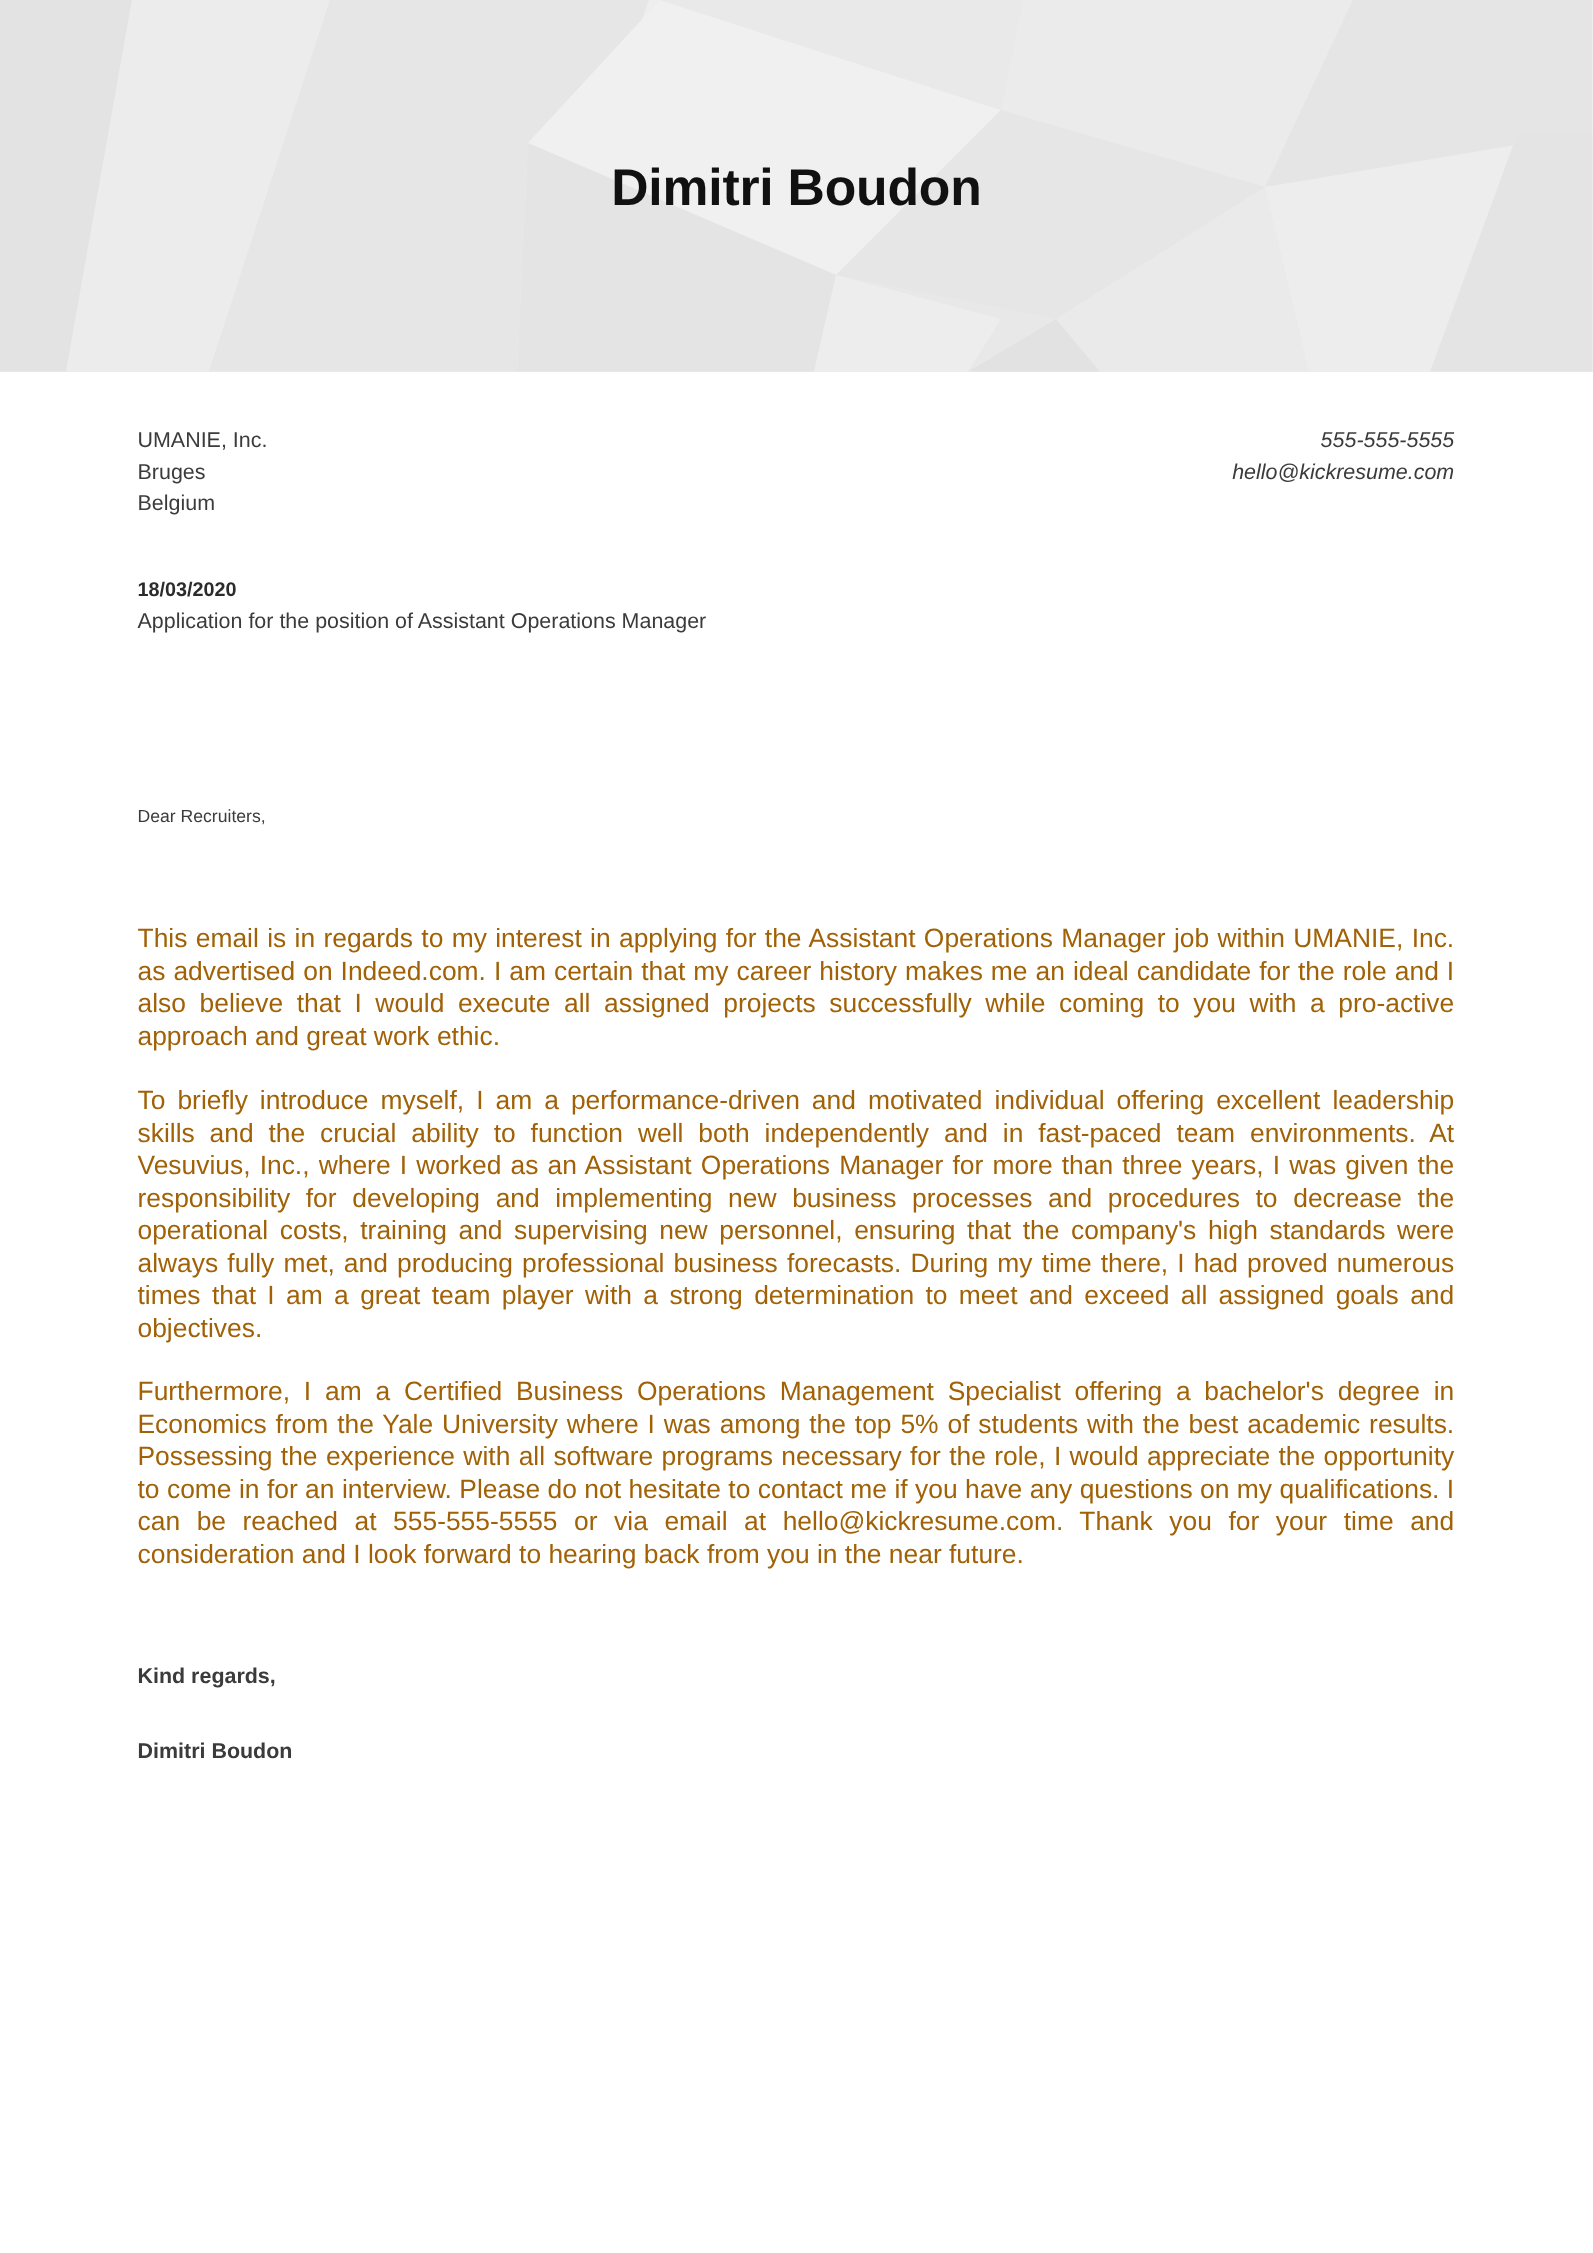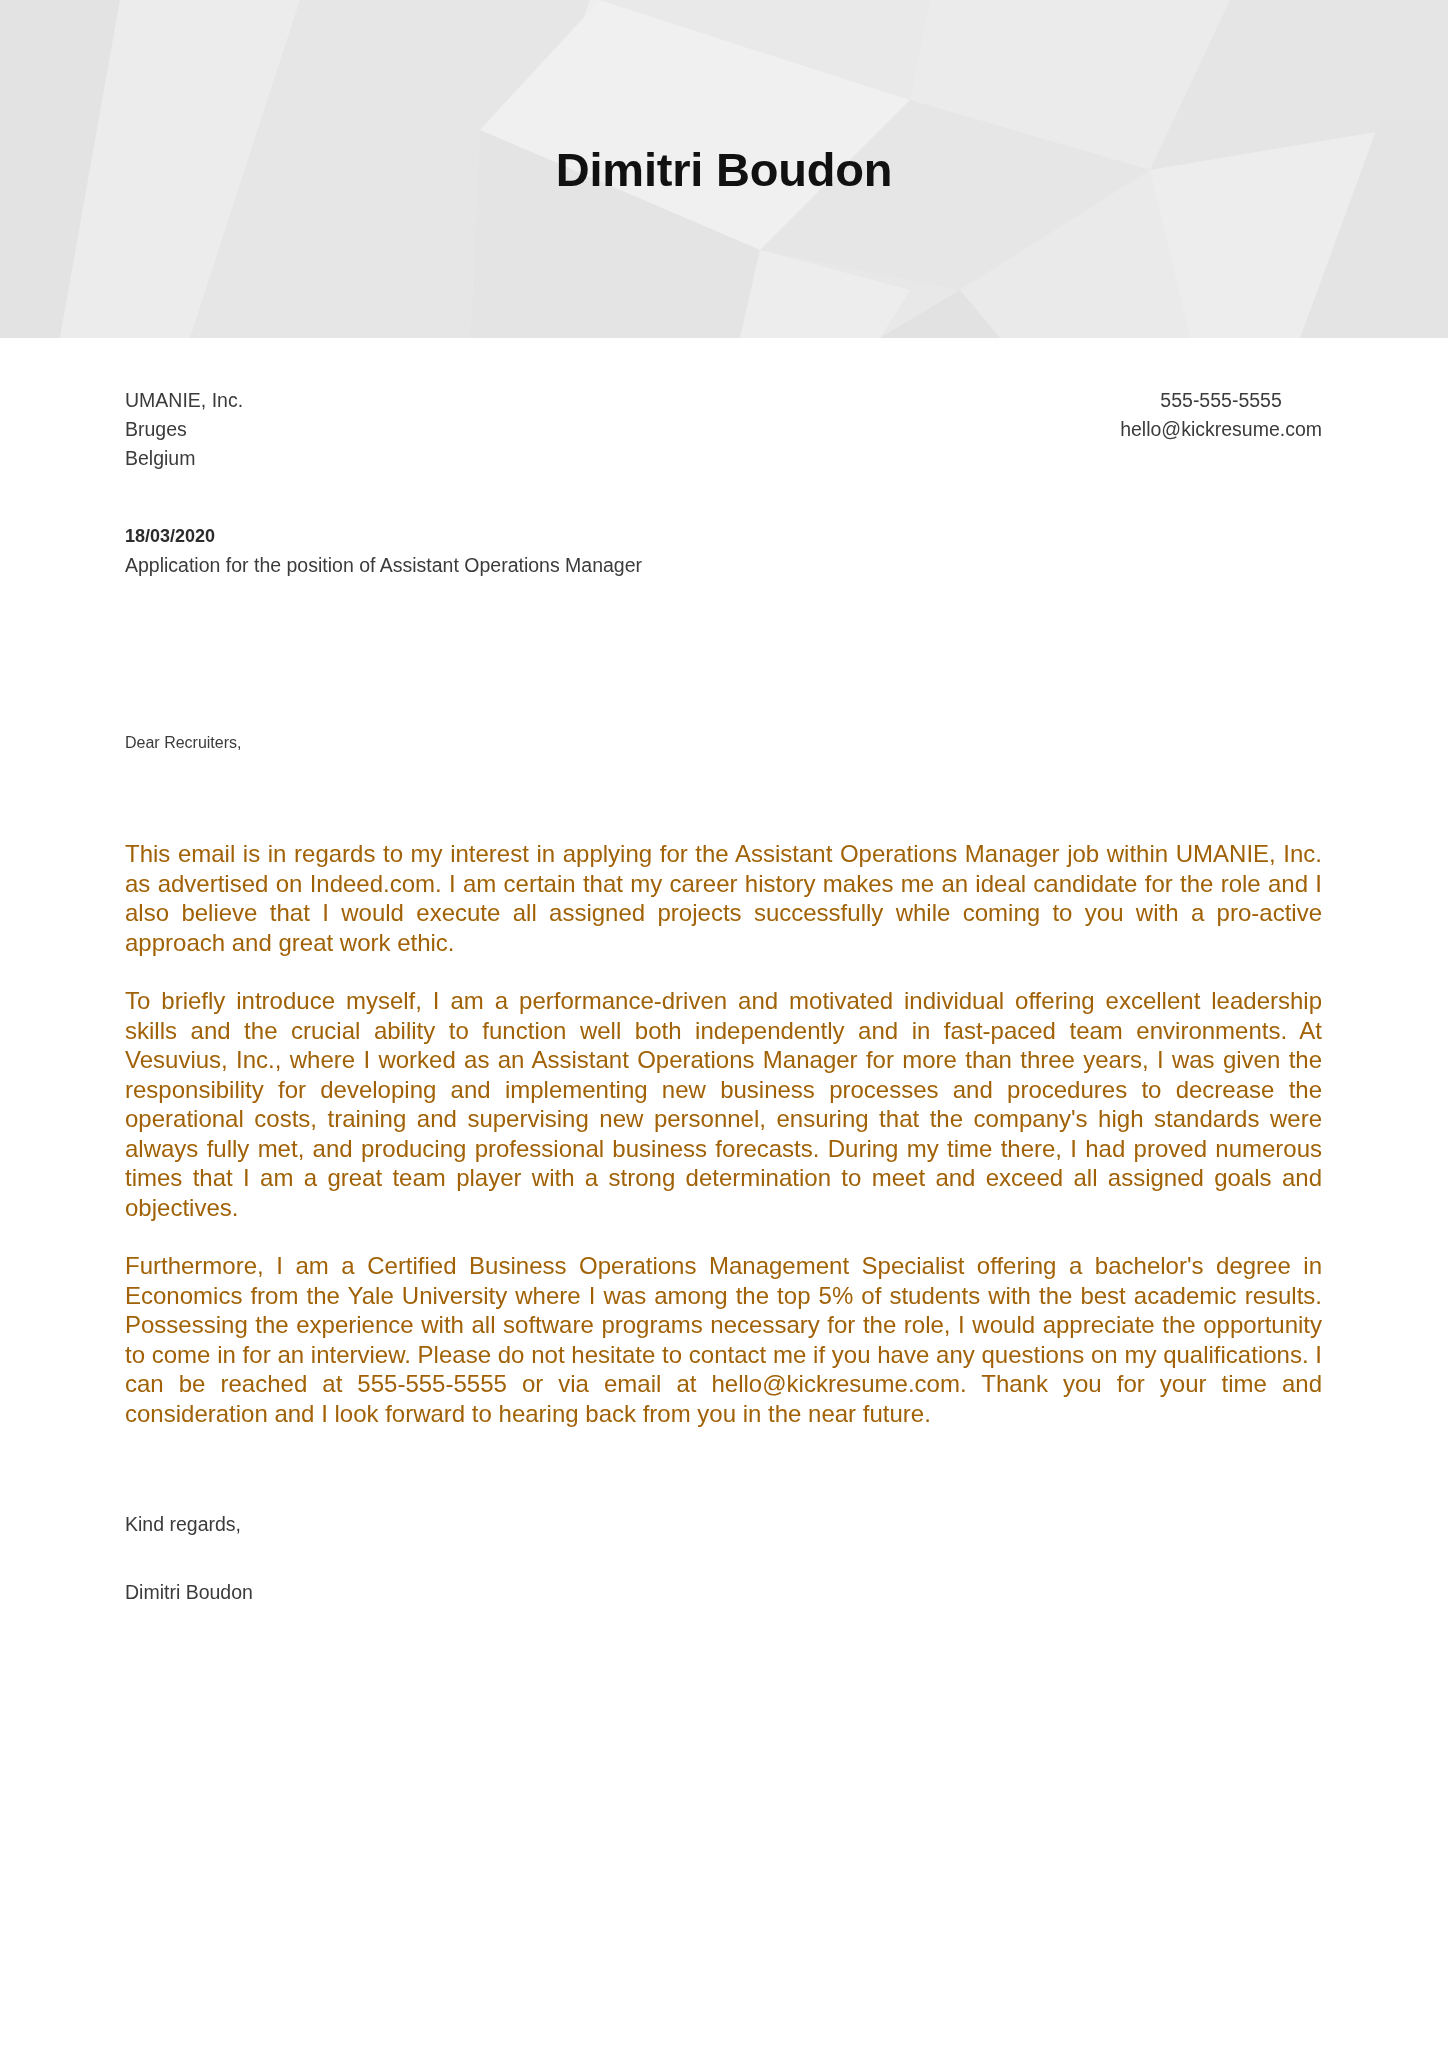--- a/index.html
+++ b/index.html
@@ -63,21 +63,21 @@
     justify-content: space-between;
     align-items: flex-start;
     padding-top: 68px;
   }
   .addr-block,
   .contact-block {
     font-size: 19.5px;
     line-height: 29px;
     color: #3b3b3b;
   }
-  .contact-block { text-align: center; }
+  .contact-block { text-align: right; font-style: italic; }
 
   .meta-block {
     padding-top: 49px;
     font-size: 19.5px;
     line-height: 29px;
   }
   .meta-date {
     font-weight: 700;
     color: #2b2b2b;
     font-size: 18px;
@@ -102,20 +102,21 @@
     text-align: justify;
     text-justify: inter-word;
   }
   .letter-body p:last-child { margin-bottom: 0; }
 
   .closing {
     padding-top: 82px;
     font-size: 19.5px;
     line-height: 29px;
     color: #3b3b3b;
+    font-weight: bold;
   }
   .closing .sign-name { padding-top: 39px; }
 </style>
 </head>
 <body>
 
 <div class="page">
 
   <div class="band band-header">
     <svg viewBox="0 0 1448 338" preserveAspectRatio="none">

